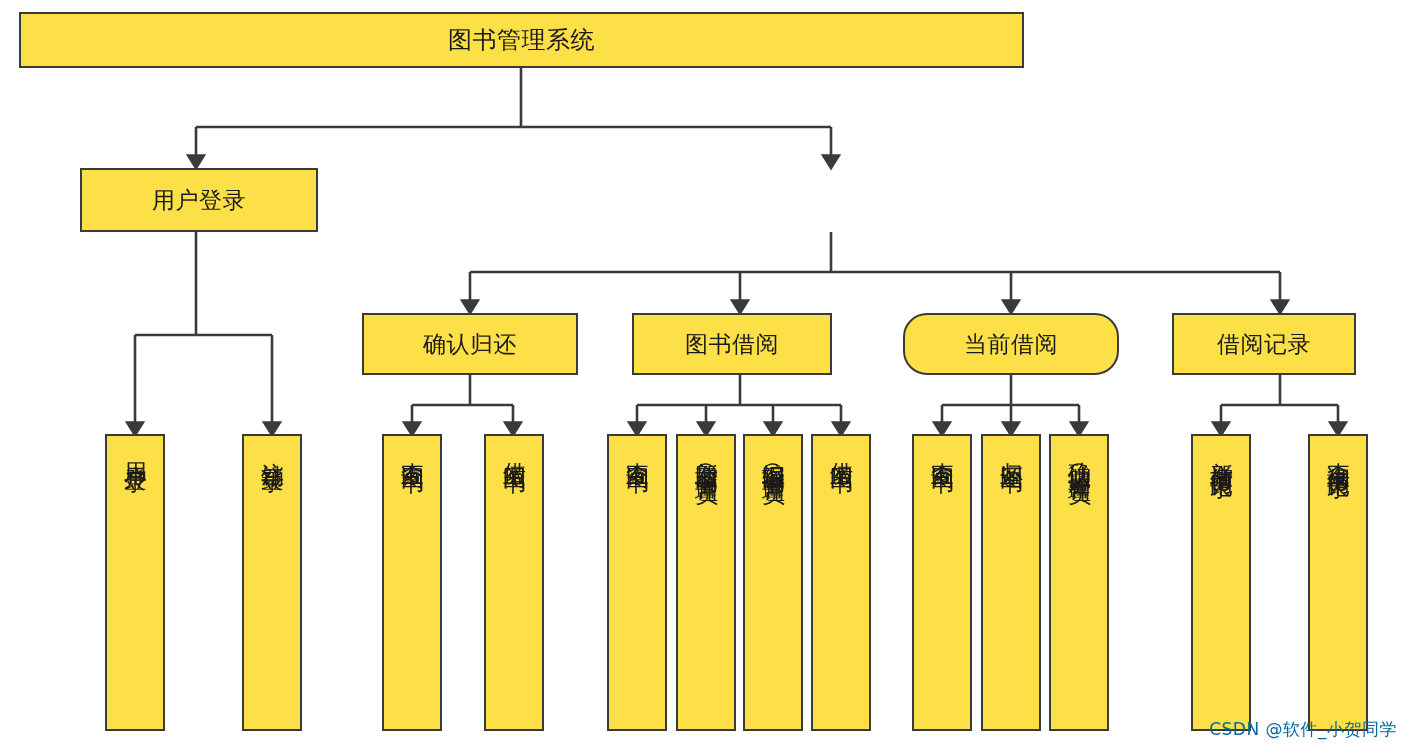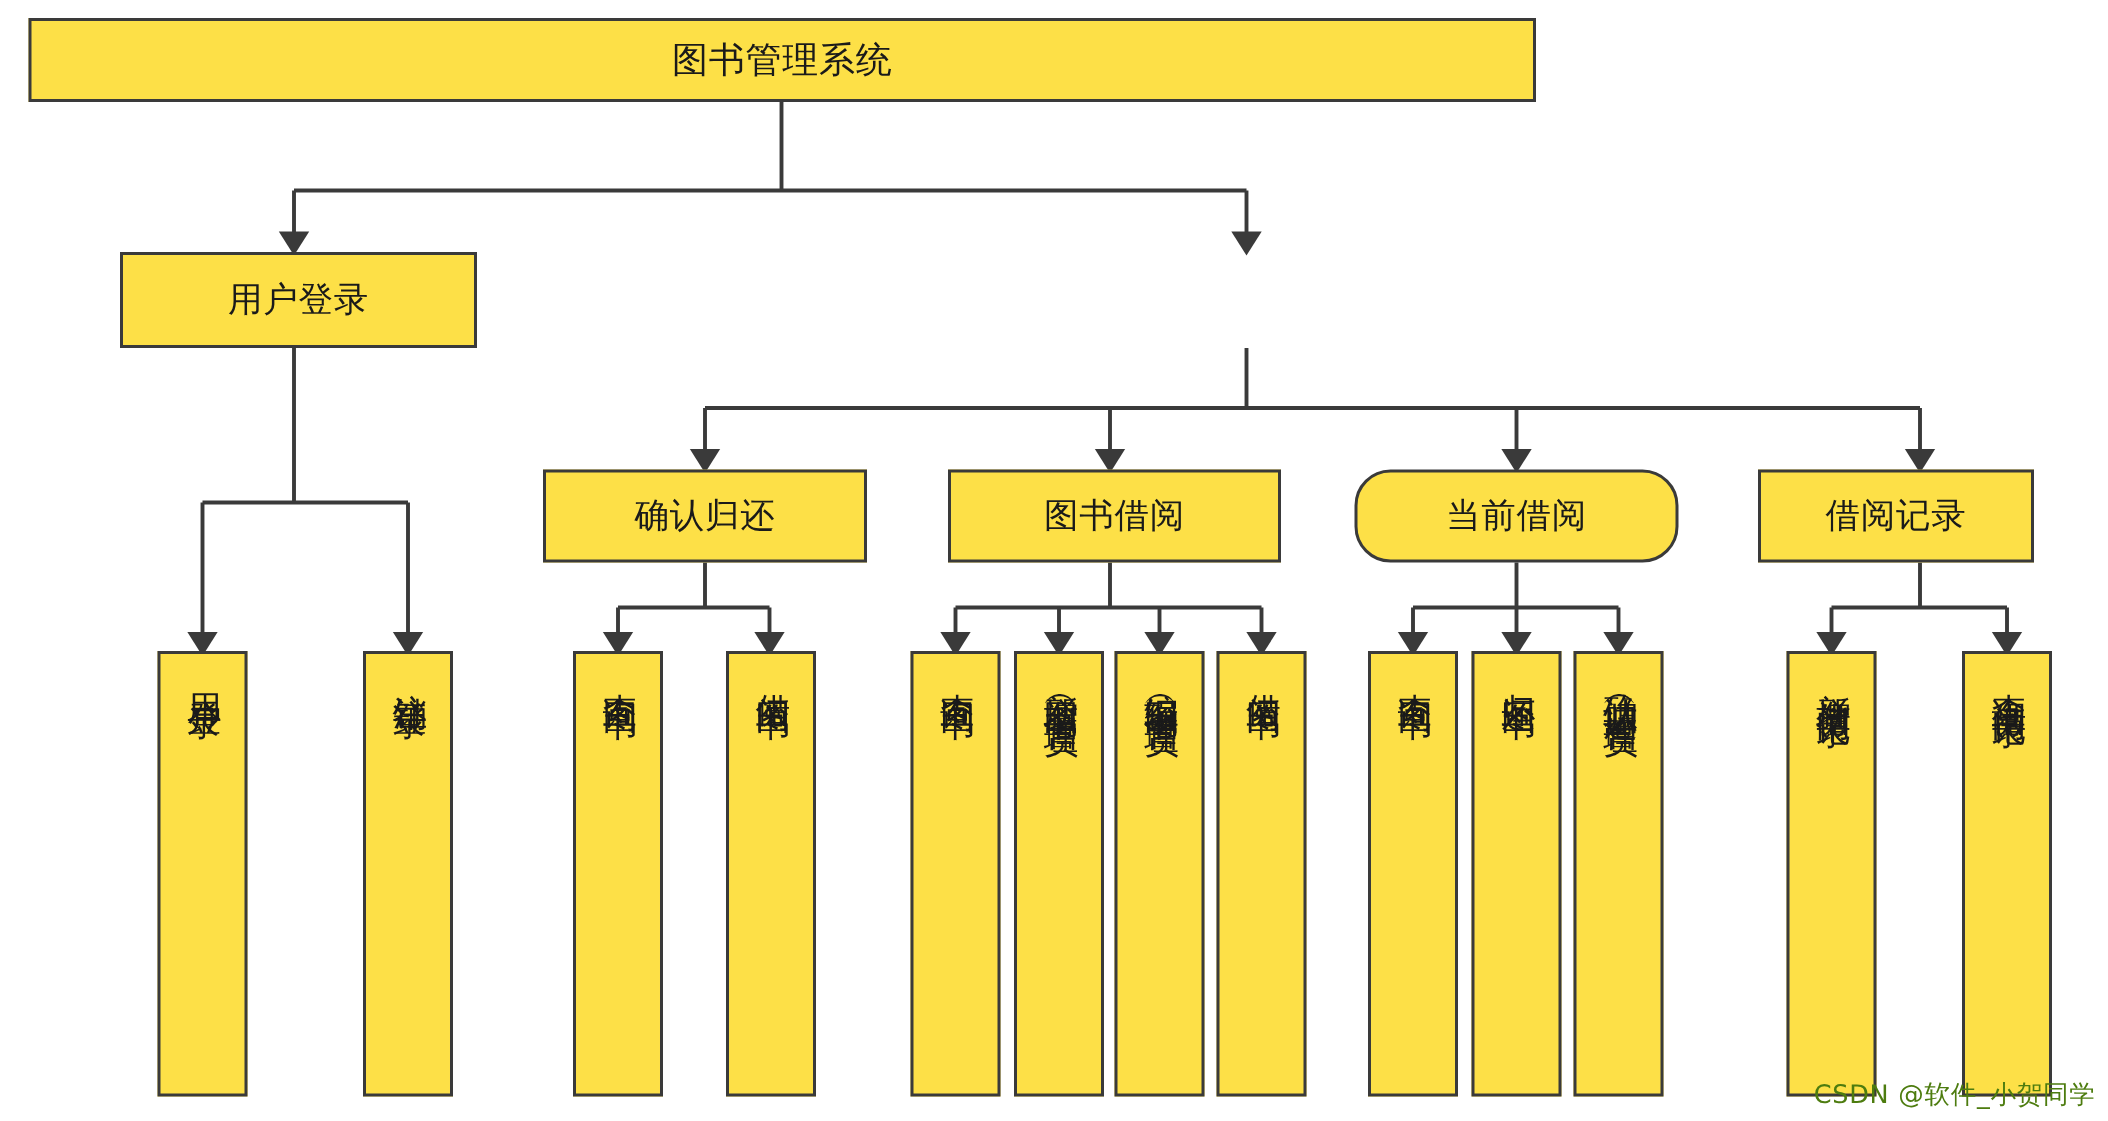--- a/index.html
+++ b/index.html
@@ -63,21 +63,21 @@
     font-size: 23px;
     line-height: 1.12;
     letter-spacing: 3px;
     white-space: pre;
   }
   .watermark {
     position: absolute;
     right: 8px;
     bottom: 6px;
     font-size: 17px;
-    color: #4d7c0f;
+    color: #0369a1;
     letter-spacing: 0.5px;
     white-space: nowrap;
   }
 </style>
 </head>
 <body>
 
 <div id="diagram-root">
 
   <svg id="connectors" viewBox="0 0 1405 747">
@@ -134,21 +134,21 @@
     <span class="node-label">图书管理系统</span>
   </div>
 
   <div class="node horizontal" style="left:80px; top:168px; width:238px; height:64px;">
     <span class="node-label">用户登录</span>
   </div>
 
   <div class="node horizontal" style="left:362px; top:313px; width:216px; height:62px;">
     <span class="node-label">确认归还</span>
   </div>
-  <div class="node horizontal" style="left:632px; top:313px; width:222px; height:62px;">
+  <div class="node horizontal" style="left:632px; top:313px; width:200px; height:62px;">
     <span class="node-label">图书借阅</span>
   </div>
   <div class="node horizontal" style="left:903px; top:313px; width:216px; height:62px;border-radius:24px;">
     <span class="node-label">当前借阅</span>
   </div>
   <div class="node horizontal" style="left:1172px; top:313px; width:184px; height:62px;">
     <span class="node-label">借阅记录</span>
   </div>
 
   <div class="node vertical" style="left:105px; top:434px; width:60px; height:297px;">

